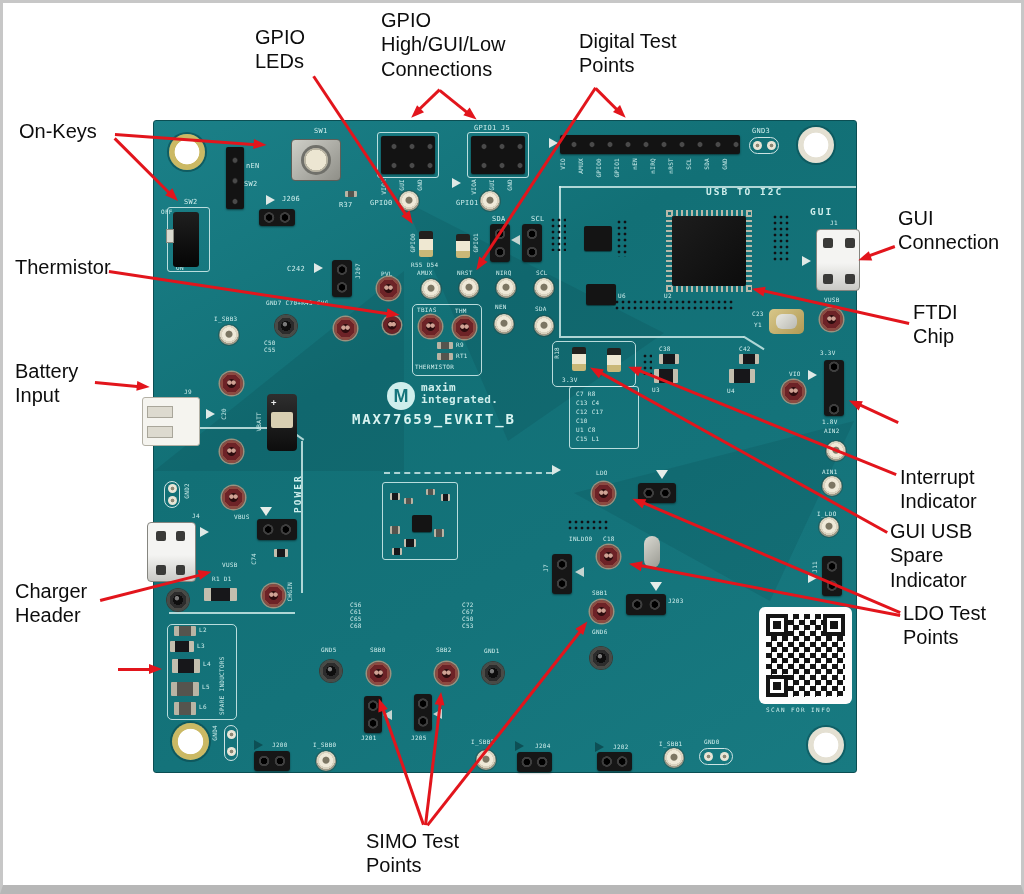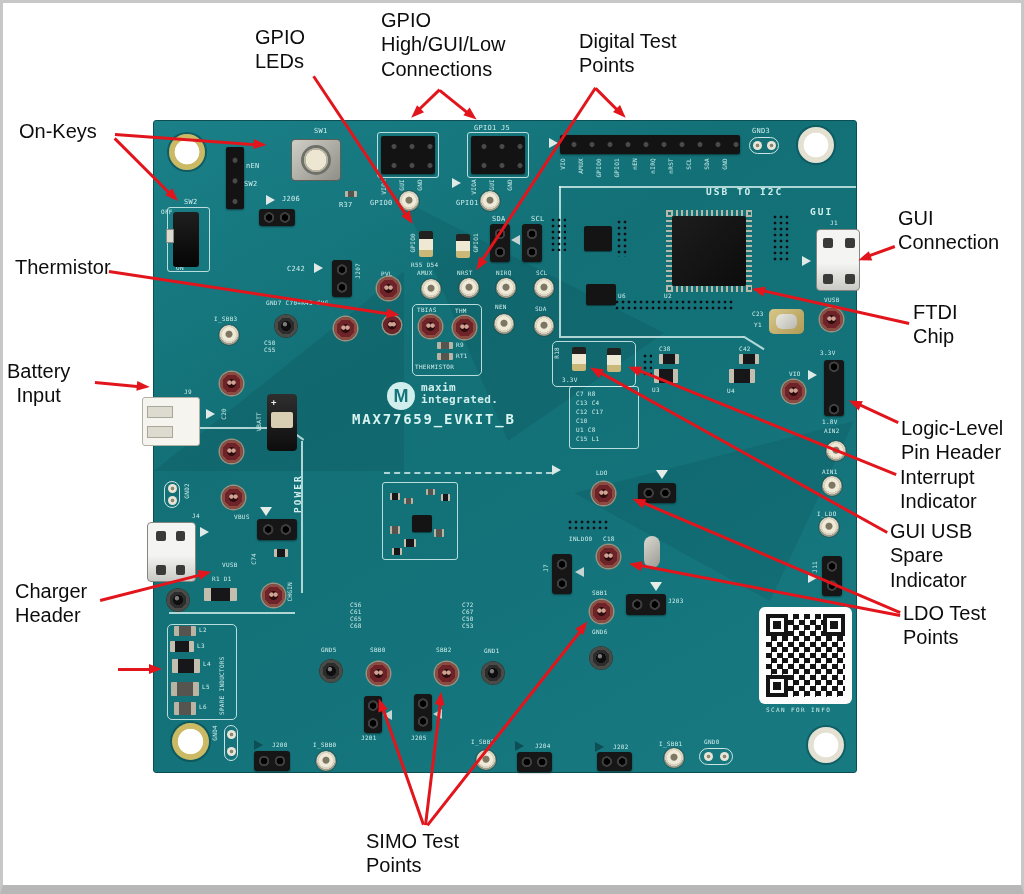--- a/index.html
+++ b/index.html
@@ -467,31 +467,29 @@
 LEDs</div>
   <div class="callout" style="left:378px;top:5px;">GPIO
 High/GUI/Low
 Connections</div>
   <div class="callout" style="left:576px;top:26px;">Digital Test
 Points</div>
   <div class="callout" style="left:895px;top:203px;">GUI
 Connection</div>
   <div class="callout" style="left:910px;top:297px;">FTDI
 Chip</div>
-  <div class="callout" style="left:898px;top:413px;">Logic-Level
-Pin Header</div>
   <div class="callout" style="left:897px;top:462px;">Interrupt
 Indicator</div>
   <div class="callout" style="left:887px;top:516px;">GUI USB
 Spare
 Indicator</div>
   <div class="callout" style="left:900px;top:598px;">LDO Test
 Points</div>
   <div class="callout" style="left:12px;top:252px;">Thermistor</div>
-  <div class="callout" style="left:4px;top:356px;text-align:center;">Battery
+  <div class="callout" style="left:12px;top:356px;">Battery
 Input</div>
   <div class="callout" style="left:12px;top:576px;">Charger
 Header</div>
   <div class="callout" style="left:363px;top:826px;">SIMO Test
 Points</div>
 
   <div class="arrow" style="left: 112px; top: 131px; width: 151.4px; transform: rotate(4.1665deg);">
       <div class="shaft"></div>
       <div class="head"></div>
     </div>

